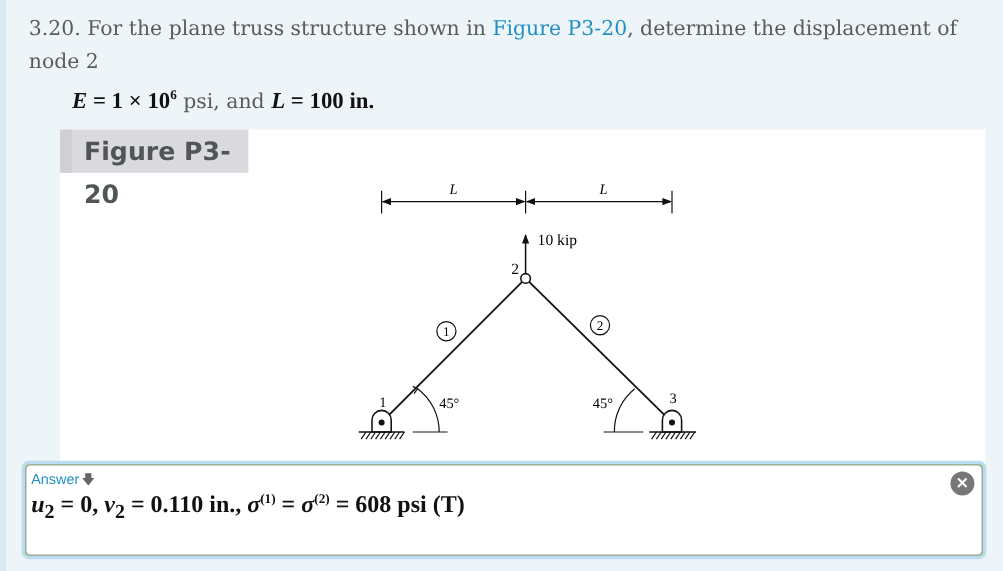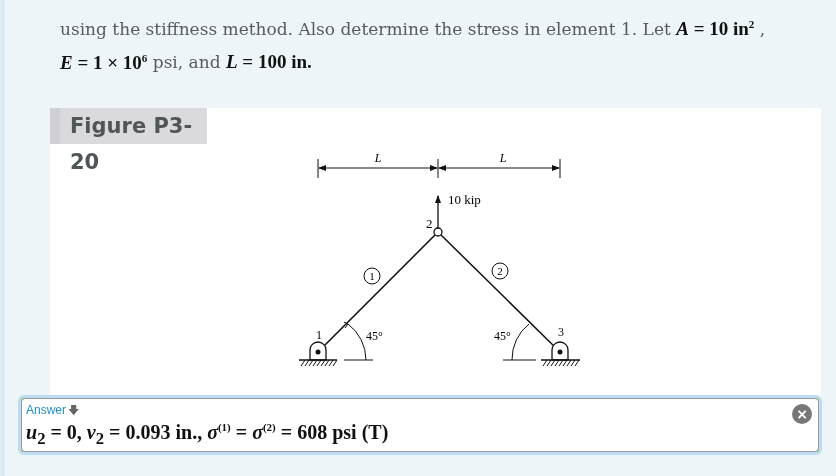--- a/index.html
+++ b/index.html
@@ -35,21 +35,21 @@
       position: absolute; left: 50px; top: 108px; width: 157px; height: 36px;
       background: #d9d9de;
       border-left: 10px solid #cfcfd4;
       box-sizing: border-box;
       color: #505657; font-family: "DejaVu Sans", sans-serif;
       font-weight: bold; font-size: 21px; line-height: 36px;
       padding-left: 10px;
     }
     .figure-svg { position: absolute; left: 0; top: 0; }
     .answer {
-      position: absolute; left: 18px; top: 395px; width: 804px; height: 60px;
+      position: absolute; left: 18px; top: 384px; width: 804px; height: 82px;
       border: 3px solid #bcdcf3; border-radius: 6px; background: #84cc16;
       box-sizing: border-box;
     }
     .answer-inner {
       position: absolute; left: 0; top: 0; right: 0; bottom: 0;
       background: #ffffff; border: 1px solid #9a9a9a; border-radius: 4px;
     }
     .answer-label {
       position: absolute; left: 4px; top: 3px;
       font-family: "Liberation Sans", sans-serif; font-size: 12px; color: #1f8fc4;
@@ -68,23 +68,24 @@
       font-family: "DejaVu Sans", sans-serif; font-weight: bold;
       font-size: 14px; line-height: 20px; text-align: center; cursor: pointer;
     }
   </style>
 </head>
 <body>
 
 <div class="left-strip"></div>
 
 <div class="problem">
-  <span class="indent">
-    <span>using the stiffness method. Also determine the stress in element 1. Let </span><span class="math"><i>A</i><b> = 10 in</b><sup><b>2</b></sup></span><span> ,</span>
-  </span>
+  <div>
+    <span class="num">3.20.</span>
+    <span>For the plane truss structure shown in </span><span class="link">Figure P3-20</span><span>, determine the displacement of node 2</span>
+  </div>
   <span class="indent">
     <span class="math"><i>E</i><b> = 1 × 10</b><sup><b>6</b></sup></span><span> psi, and </span><span class="math"><i>L</i><b> = 100 in.</b></span>
   </span>
 </div>
 
 <div class="fig-panel"></div>
 <div class="fig-label">Figure P3-20</div>
 
 <svg class="figure-svg" width="836" height="476" font-family="Liberation Serif, serif">
   <defs>
@@ -147,17 +148,17 @@
   </g>
   <text x="558" y="336" font-size="12">3</text>
 </svg>
 
 <div class="answer">
   <div class="answer-inner">
     <div class="answer-label">
       <span>Answer</span><span class="answer-arrow">🡇</span>
     </div>
     <div class="answer-text">
-      <i>u</i><sub><b>2</b></sub><b> = 0, </b><i>v</i><sub><b>2</b></sub><b> = 0.093 in.,   </b><i>σ</i><sup><b>(1)</b></sup><b> = </b><i>σ</i><sup><b>(2)</b></sup><b> = 608 psi (T)</b>
+      <i>u</i><sub><b>2</b></sub><b> = 0, </b><i>v</i><sub><b>2</b></sub><b> = 0.110 in.,   </b><i>σ</i><sup><b>(1)</b></sup><b> = </b><i>σ</i><sup><b>(2)</b></sup><b> = 608 psi (T)</b>
     </div>
     <div class="close-btn">×</div>
   </div>
 </div>
 
 </body></html>

